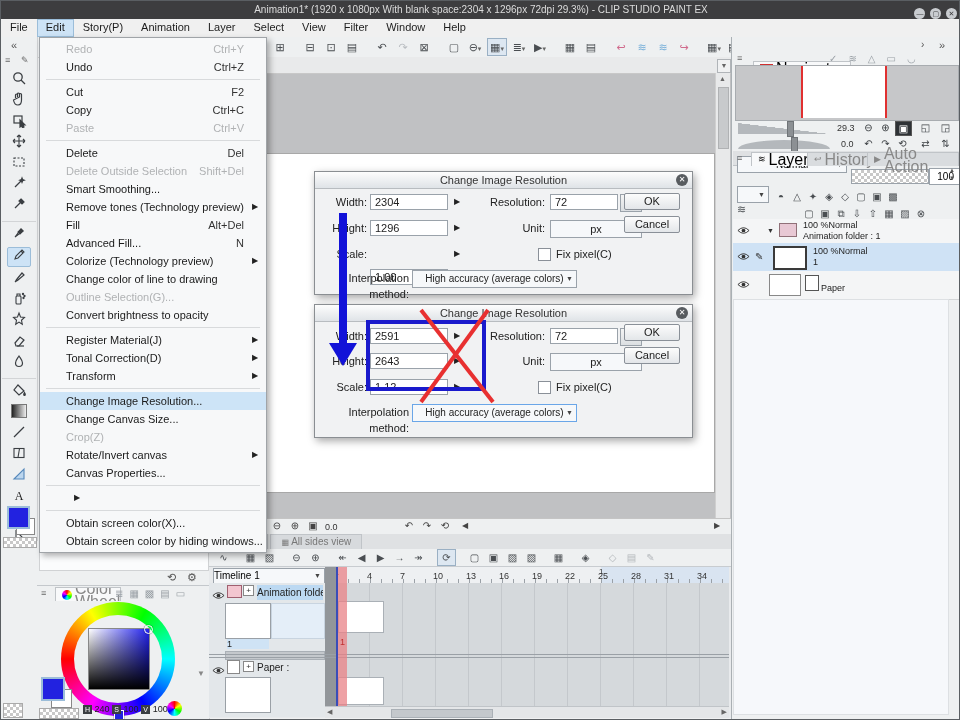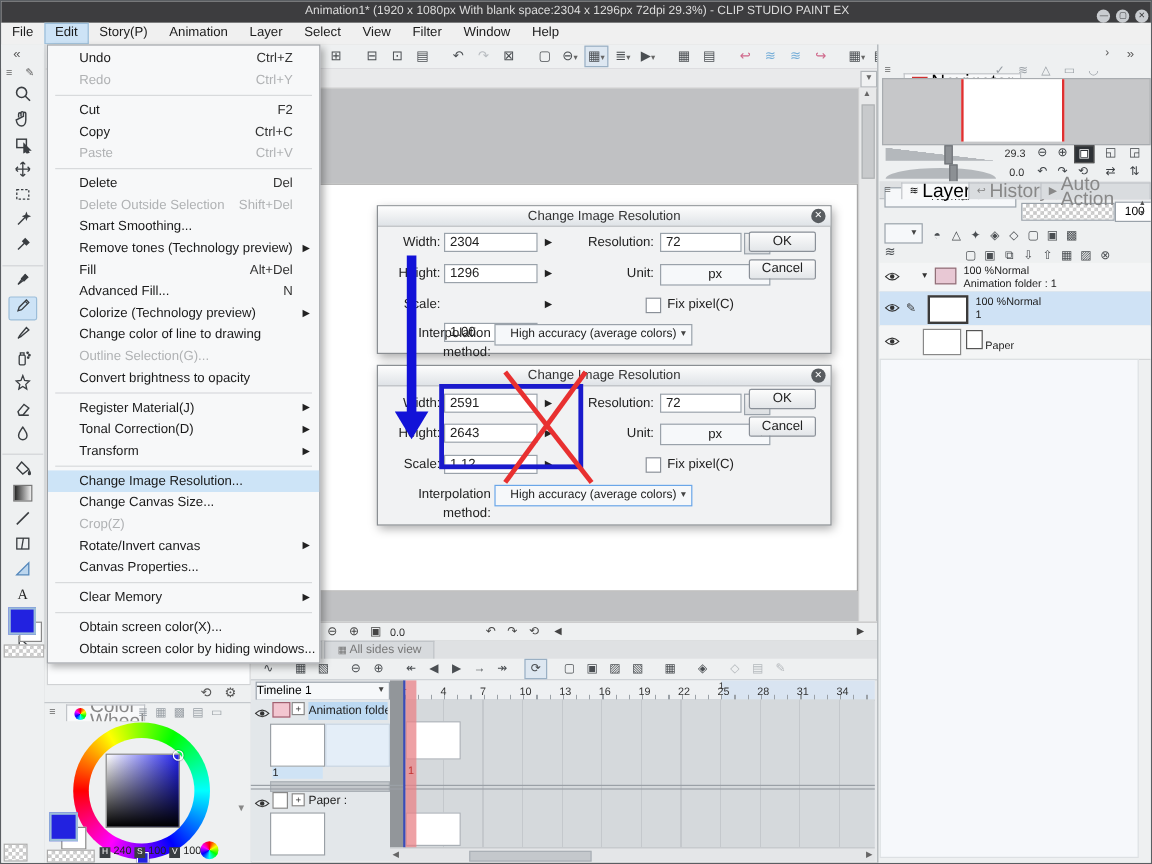--- a/index.html
+++ b/index.html
@@ -442,28 +442,28 @@
   <svg id="anno" class="a" viewBox="0 0 960 720">
     <rect x="367" y="321" width="116" height="67" fill="none" stroke="#1a1acc" stroke-width="4"></rect>
     <line x1="342" y1="212" x2="342" y2="344" stroke="#1212d8" stroke-width="8"></line>
     <polygon points="328,342 356,342 342,365" fill="#1212d8"></polygon>
     <line x1="420" y1="309" x2="492" y2="401" stroke="#e83030" stroke-width="4"></line>
     <line x1="487" y1="309" x2="420" y2="401" stroke="#e83030" stroke-width="4"></line>
   </svg>
 
   <div id="editmenu" class="a">
 
-  <div class="mi">
+  <div class="mi disabled">
+        <span class="lbl">Redo</span>
+        <span class="sc">Ctrl+Y</span>
+        <span class="arr">▶</span>
+      </div>
+      <div class="mi">
         <span class="lbl">Undo</span>
         <span class="sc">Ctrl+Z</span>
-        <span class="arr">▶</span>
-      </div>
-      <div class="mi disabled">
-        <span class="lbl">Redo</span>
-        <span class="sc">Ctrl+Y</span>
         <span class="arr">▶</span>
       </div>
       <div class="msep"></div>
       <div class="mi">
         <span class="lbl">Cut</span>
         <span class="sc">F2</span>
         <span class="arr">▶</span>
       </div>
       <div class="mi">
         <span class="lbl">Copy</span>
@@ -563,21 +563,20 @@
         <span class="sc"></span>
         <span class="arr">▶</span>
       </div>
       <div class="mi">
         <span class="lbl">Canvas Properties...</span>
         <span class="sc"></span>
         <span class="arr">▶</span>
       </div>
       <div class="msep"></div>
       <div class="mi arrow">
-        <span class="lbl">Clear Memory</span>
         <span class="sc"></span>
         <span class="arr">▶</span>
       </div>
       <div class="msep"></div>
       <div class="mi">
         <span class="lbl">Obtain screen color(X)...</span>
         <span class="sc"></span>
         <span class="arr">▶</span>
       </div>
       <div class="mi">

